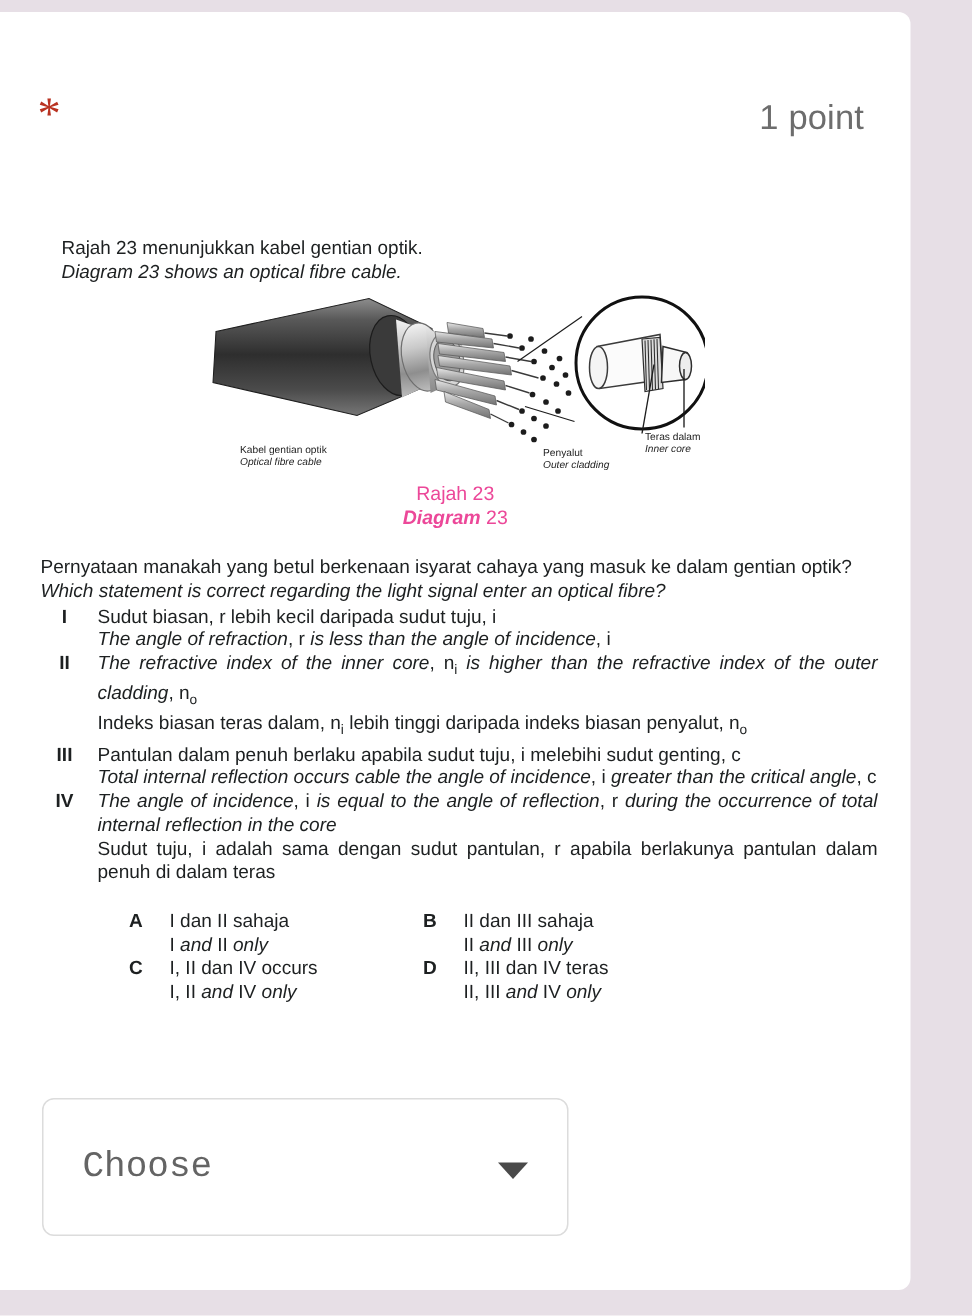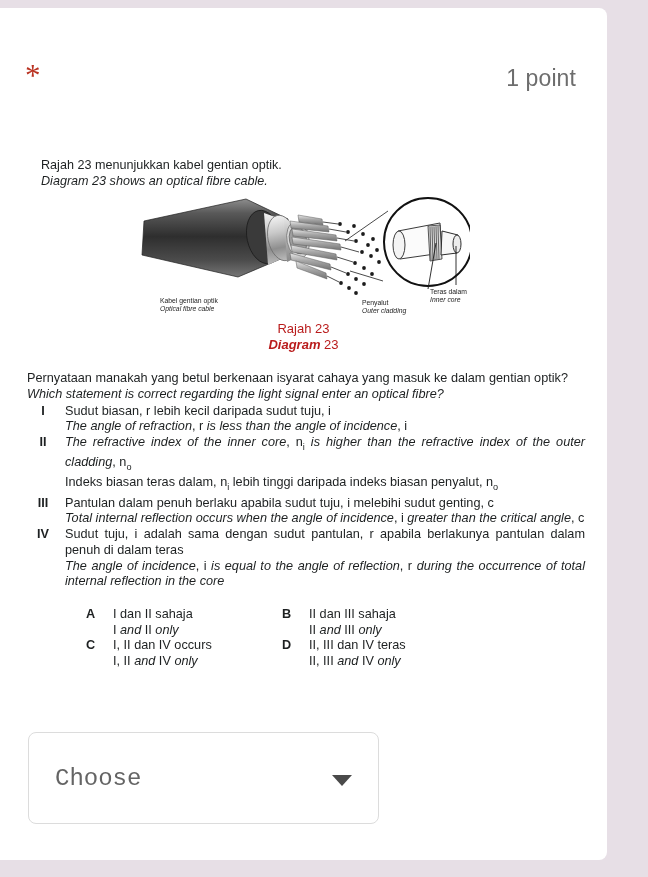--- a/index.html
+++ b/index.html
@@ -92,21 +92,21 @@
     height: 125px;
   }
   .fig-cap {
     position: absolute;
     left: 0;
     top: 128px;
     width: 607px;
     text-align: center;
     font-size: 13px;
     line-height: 15.5px;
-    color: #b91c1c;
+    color: #ec4899;
   }
   .fig-cap .en { font-style: italic; font-weight: bold; }
 
   .lbl {
     position: absolute;
     font-size: 6.8px;
     line-height: 8.2px;
     color: #232323;
     white-space: nowrap;
   }
@@ -376,28 +376,28 @@
             <div class="stmt-num">II</div>
             <div class="stmt-txt">
               <div><i>The refractive index of the inner core</i>, n<sub>i</sub> <i>is higher than the refractive index of the outer cladding</i>, n<sub>o</sub></div>
               <div>Indeks biasan teras dalam, n<sub>i</sub> lebih tinggi daripada indeks biasan penyalut, n<sub>o</sub></div>
             </div>
           </div>
           <div class="stmt">
             <div class="stmt-num">III</div>
             <div class="stmt-txt">
               <div>Pantulan dalam penuh berlaku apabila sudut tuju, i melebihi sudut genting, c</div>
-              <div><i>Total internal reflection occurs when the angle of incidence</i>, i <i>greater than the critical angle</i>, c</div>
+              <div><i>Total internal reflection occurs cable the angle of incidence</i>, i <i>greater than the critical angle</i>, c</div>
             </div>
           </div>
           <div class="stmt">
             <div class="stmt-num">IV</div>
             <div class="stmt-txt">
+              <div><i>The angle of incidence</i>, i <i>is equal to the angle of reflection</i>, r <i>during the occurrence of total internal reflection in the core</i></div>
               <div>Sudut tuju, i adalah sama dengan sudut pantulan, r apabila berlakunya pantulan dalam penuh di dalam teras</div>
-              <div><i>The angle of incidence</i>, i <i>is equal to the angle of reflection</i>, r <i>during the occurrence of total internal reflection in the core</i></div>
             </div>
           </div>
         </div>
 
       <div class="options">
           <div class="opt">
             <div class="opt-key">A</div>
             <div class="opt-txt">
               <div>I dan II sahaja</div>
               <div>I <i>and</i> II <i>only</i></div>

